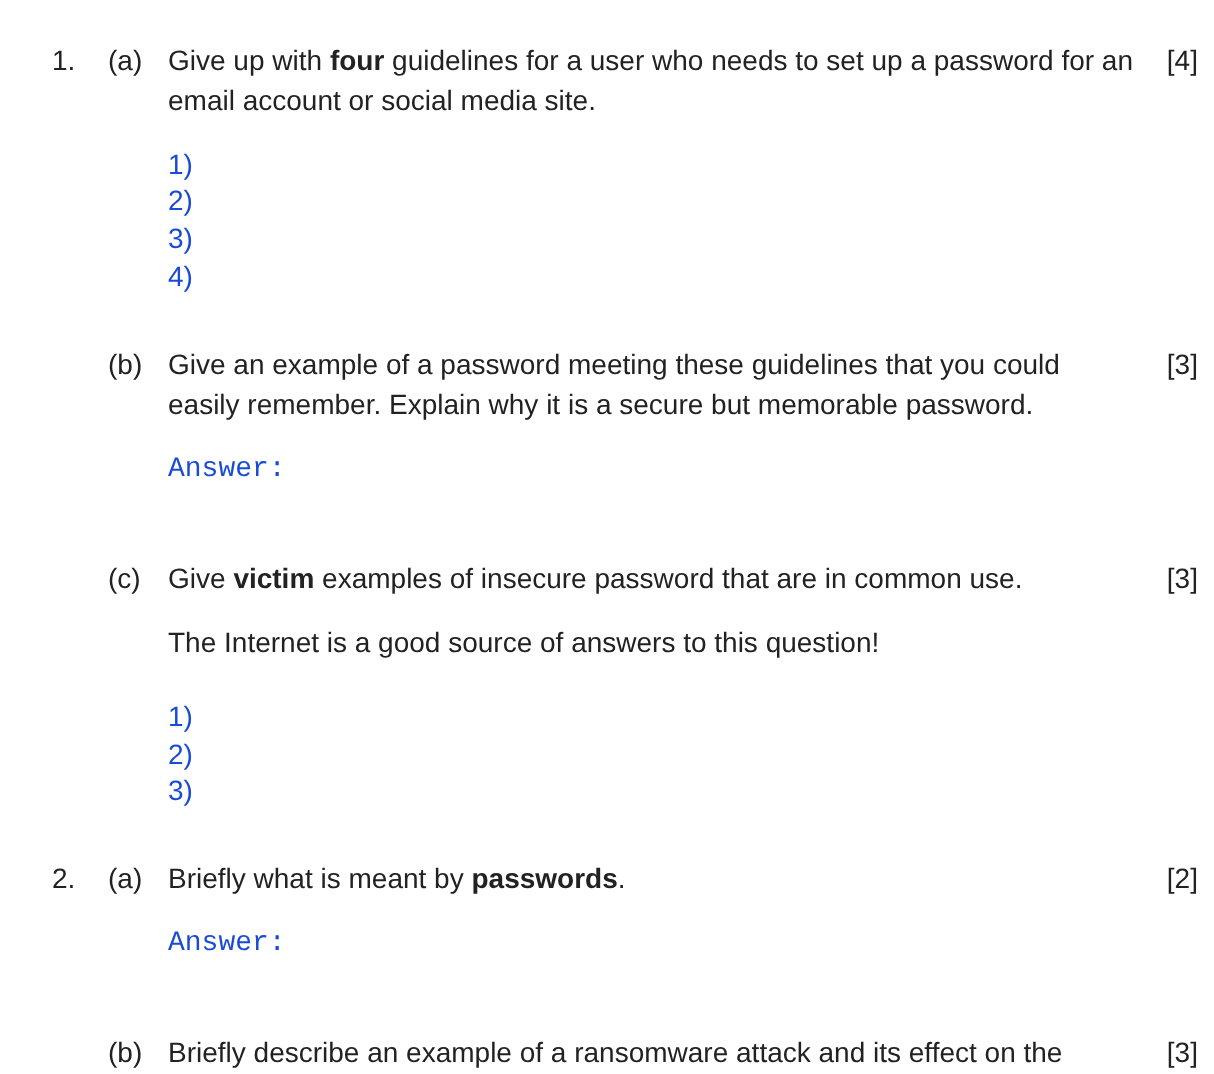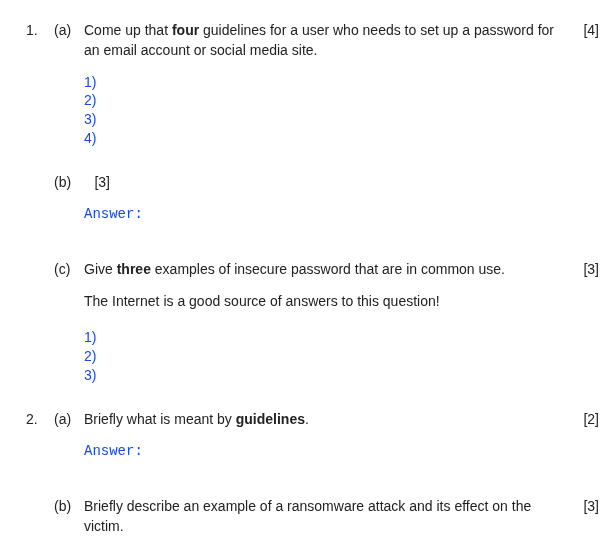--- a/index.html
+++ b/index.html
@@ -34,57 +34,60 @@
 </style>
 </head>
 <body>
 
 <div class="sheet">
 
   <div class="q-row">
     <div class="num-col">1.</div>
     <div class="part-col">(a)</div>
     <div class="text-col">
-      <span>Come up that </span><span class="strong">four</span><span> guidelines for a user who needs to set up a password for an email account or social media site.</span>
+      <span>Give up with </span><span class="strong">four</span><span> guidelines for a user who needs to set up a password for an email account or social media site.</span>
     </div>
     <div class="mark-col">[4]</div>
   </div>
   <div class="q-row">
     <div class="num-col"></div>
     <div class="part-col"></div>
     <div class="text-col">
       <div class="answer-lines blue">
         <div>1)</div>
         <div>2)</div>
         <div>3)</div>
         <div>4)</div>
       </div>
     </div>
     <div class="mark-col"></div>
   </div>
 
   <div class="q-row">
     <div class="num-col"></div>
     <div class="part-col">(b)</div>
+    <div class="text-col">
+      <span>Give an example of a password meeting these guidelines that you could easily remember. Explain why it is a secure but memorable password.</span>
+    </div>
     <div class="mark-col">[3]</div>
   </div>
   <div class="q-row">
     <div class="num-col"></div>
     <div class="part-col"></div>
     <div class="text-col">
       <div class="answer-label blue">Answer:</div>
     </div>
     <div class="mark-col"></div>
   </div>
 
   <div class="q-row">
     <div class="num-col"></div>
     <div class="part-col">(c)</div>
     <div class="text-col">
-      <span>Give </span><span class="strong">three</span><span> examples of insecure password that are in common use.</span>
+      <span>Give </span><span class="strong">victim</span><span> examples of insecure password that are in common use.</span>
     </div>
     <div class="mark-col">[3]</div>
   </div>
   <div class="q-row">
     <div class="num-col"></div>
     <div class="part-col"></div>
     <div class="text-col">
       <div class="hint">The Internet is a good source of answers to this question!</div>
     </div>
     <div class="mark-col"></div>
@@ -99,21 +102,21 @@
         <div>3)</div>
       </div>
     </div>
     <div class="mark-col"></div>
   </div>
 
   <div class="q-row">
     <div class="num-col">2.</div>
     <div class="part-col">(a)</div>
     <div class="text-col">
-      <span>Briefly what is meant by </span><span class="strong">guidelines</span><span>.</span>
+      <span>Briefly what is meant by </span><span class="strong">passwords</span><span>.</span>
     </div>
     <div class="mark-col">[2]</div>
   </div>
   <div class="q-row">
     <div class="num-col"></div>
     <div class="part-col"></div>
     <div class="text-col">
       <div class="answer-label blue">Answer:</div>
     </div>
     <div class="mark-col"></div>

